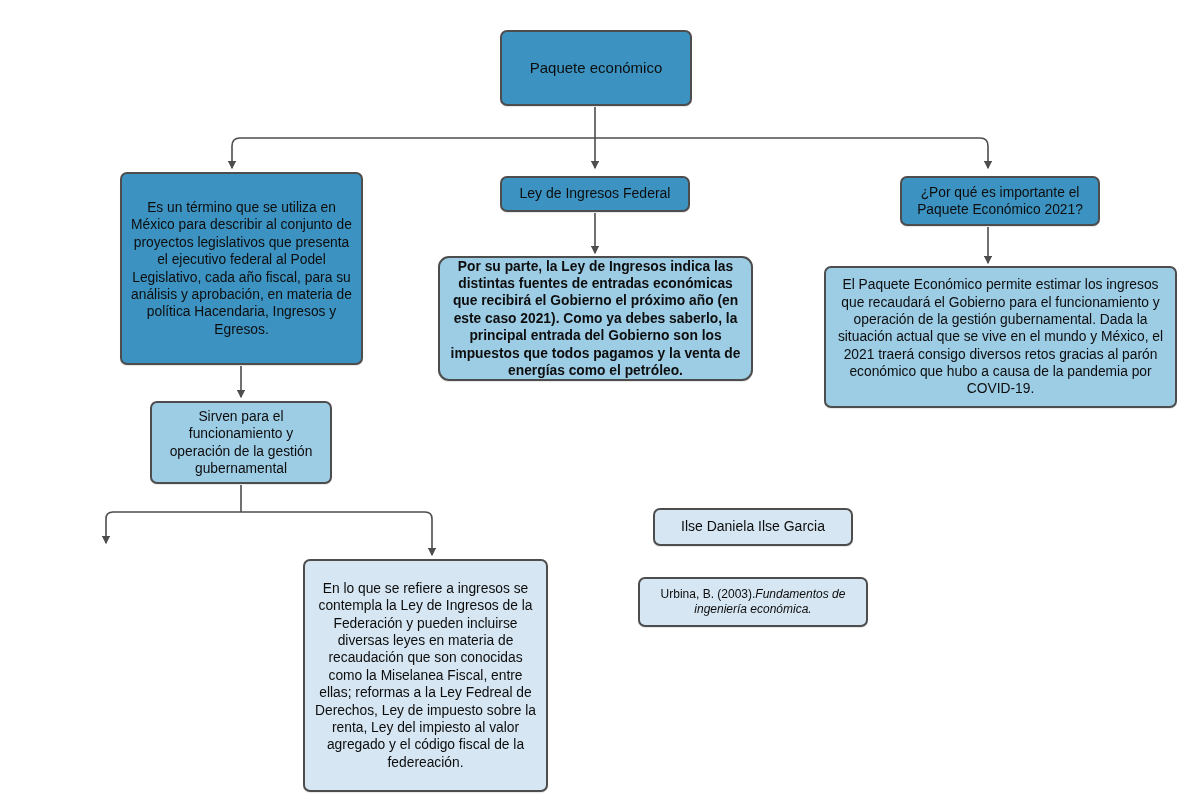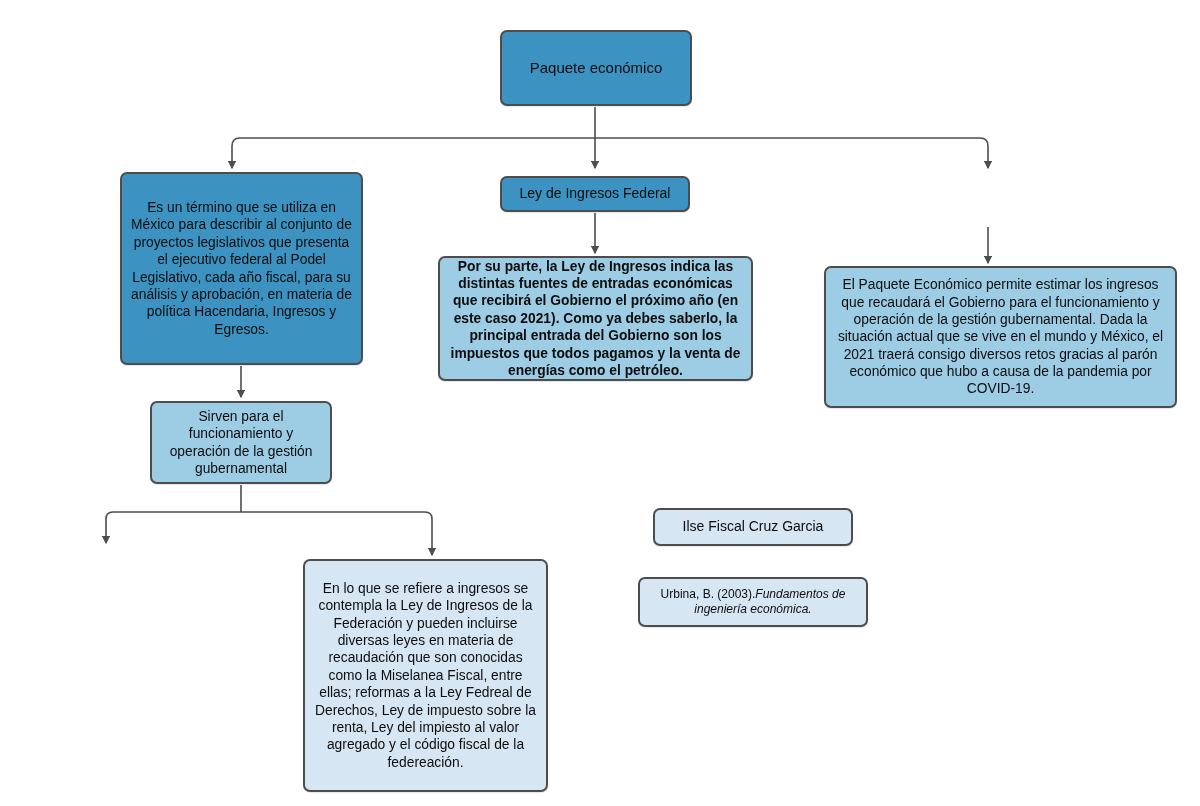--- a/index.html
+++ b/index.html
@@ -41,21 +41,21 @@
     padding: 4px 9px;
     box-shadow: 0 1px 1px rgba(0,0,0,0.10);
   }
   .fill-dark   { background: #3c93c2; }
   .fill-mid    { background: #9dcce5; }
   .fill-light  { background: #d6e6f2; }
   .t-15  { font-size: 15px; }
   .t-14  { font-size: 14px; }
   .t-135 { font-size: 13.8px; }
   .t-12  { font-size: 12px; }
-  .bold  { font-weight: bold; }
+  .bold  { font-weight: bold; border-radius: 11px; }
   .italic { font-style: italic; }
   .node p { margin: 0; }
 </style>
 </head>
 <body>
 
 <div id="canvas">
 
   <svg id="edges" viewBox="0 0 1200 806" xmlns="http://www.w3.org/2000/svg">
     <defs>
@@ -103,26 +103,29 @@
   </div>
 
   <div class="node fill-dark t-14" style="left:500px; top:176px; width:190px; height:36px;">
     <p>Ley de Ingresos Federal</p>
   </div>
 
   <div class="node fill-mid t-135 bold" style="left:438px; top:256px; width:315px; height:125px;">
     <p>Por su parte, la Ley de Ingresos indica las distintas fuentes de entradas económicas que recibirá el Gobierno el próximo año (en este caso 2021). Como ya debes saberlo, la principal entrada del Gobierno son los impuestos que todos pagamos y la venta de energías como el petróleo.</p>
   </div>
 
+  <div class="node fill-dark t-135" style="left:900px; top:176px; width:200px; height:50px;">
+    <p>¿Por qué es importante el Paquete Económico 2021?</p>
+  </div>
 
   <div class="node fill-mid t-135" style="left:824px; top:266px; width:353px; height:142px;">
     <p>El Paquete Económico permite estimar los ingresos que recaudará el Gobierno para el funcionamiento y operación de la gestión gubernamental. Dada la situación actual que se vive en el mundo y México, el 2021 traerá consigo diversos retos gracias al parón económico que hubo a causa de la pandemia por COVID-19.</p>
   </div>
 
   <div class="node fill-light t-14" style="left:653px; top:508px; width:200px; height:38px;">
-    <p>Ilse Fiscal Cruz Garcia</p>
+    <p>Ilse Daniela Ilse Garcia</p>
   </div>
 
   <div class="node fill-light t-12" style="left:638px; top:577px; width:230px; height:50px;">
     <p><span>Urbina, B. (2003).</span><span class="italic">Fundamentos de ingeniería económica.</span></p>
   </div>
 
 </div>
 
 </body></html>

